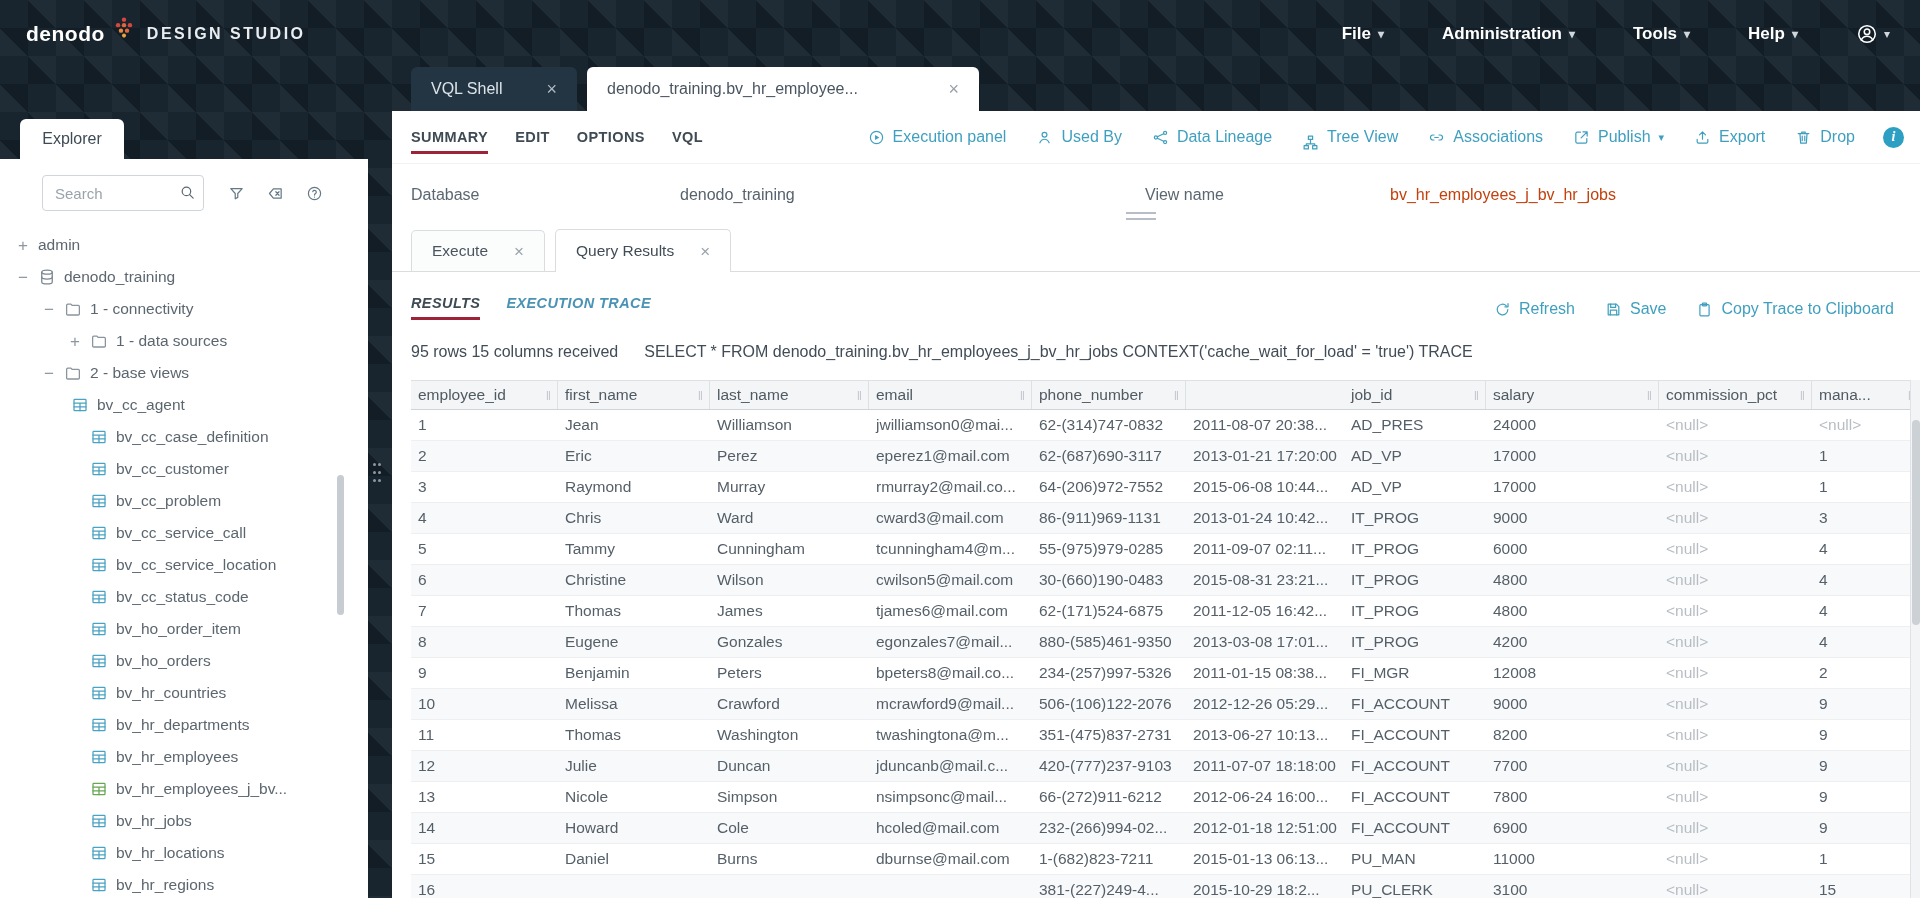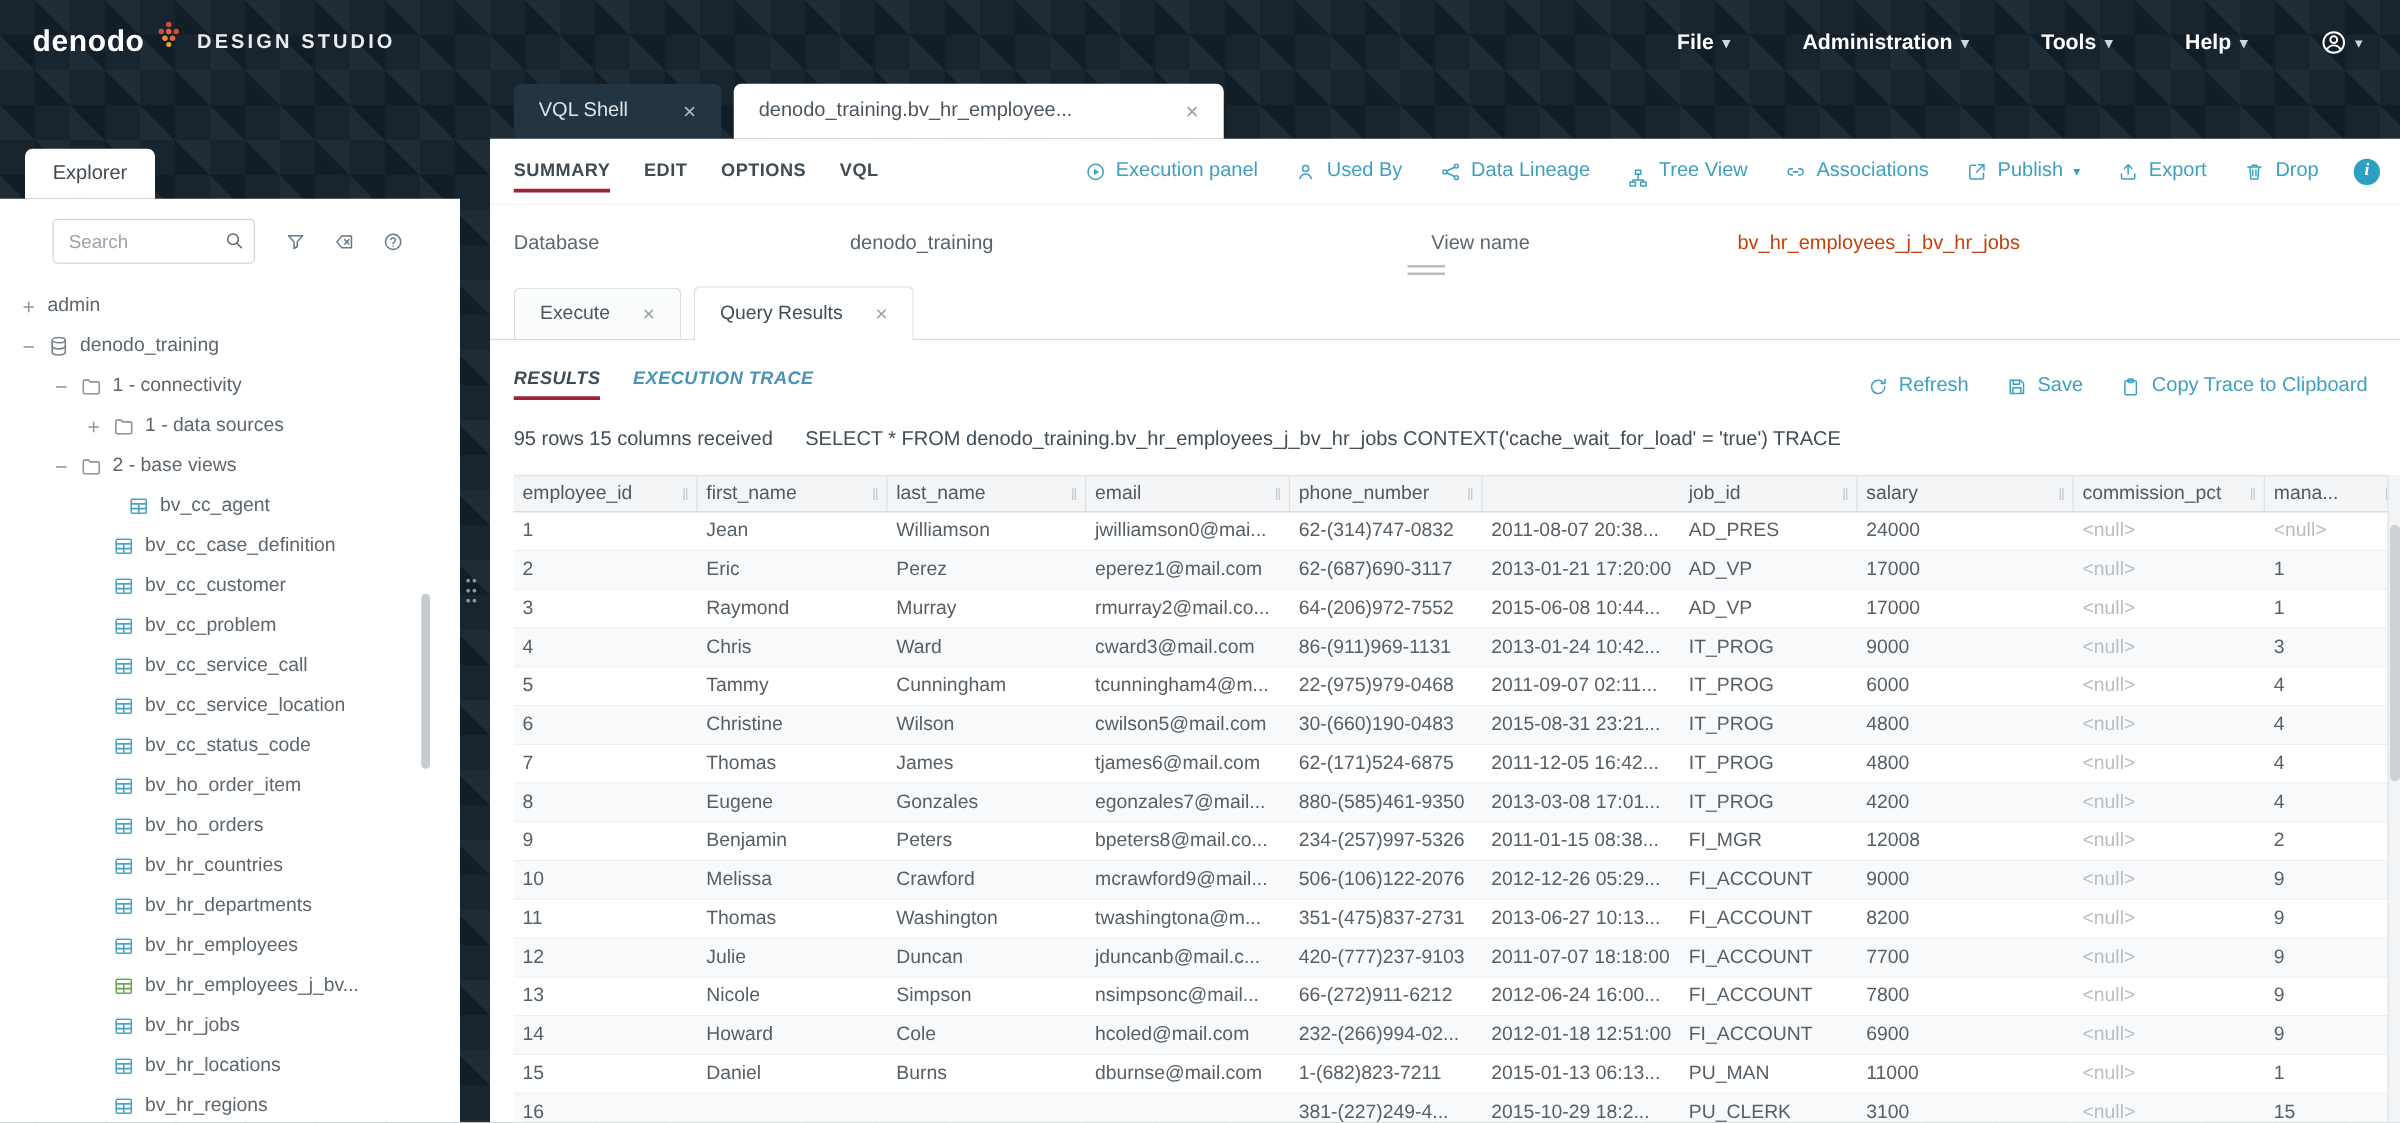--- a/index.html
+++ b/index.html
@@ -10,21 +10,21 @@
     background-color:#18242e;
     background-image:
       linear-gradient(45deg, rgba(255,255,255,0.03) 25%, transparent 25%, transparent 75%, rgba(255,255,255,0.03) 75%),
       linear-gradient(45deg, rgba(0,0,0,0.20) 25%, transparent 25%, transparent 75%, rgba(0,0,0,0.20) 75%);
     background-size:56px 56px; background-position:0 0, 28px 28px;
   }
 
   
   .topbar{ height:67px; flex:0 0 67px; display:flex; align-items:center; padding:0 30px 0 26px; }
   .logo{ display:flex; align-items:center; gap:8px; }
-  .logo-word{ color:#fff; font-size:24px; font-weight:700; letter-spacing:.5px; }
+  .logo-word{ color:#fff; font-size:21px; font-weight:700; letter-spacing:.5px; }
   .logo-dots{ width:22px; height:22px; margin-top:-14px; }
   .logo-sub{ color:#e9edf0; font-size:16px; font-weight:700; letter-spacing:2.5px; margin-left:4px; }
   .menus{ margin-left:auto; display:flex; align-items:center; gap:58px; }
   .menu-item{ display:flex; align-items:center; gap:7px; color:#fff; font-size:17px; font-weight:700; }
   .menu-item .caret{ font-size:12px; color:#cfd7dd; }
   .user-menu{ display:flex; align-items:center; gap:6px; color:#fff; margin-left:58px; }
   .user-menu .ic svg{ width:22px; height:22px; }
   .user-menu .caret{ font-size:12px; color:#cfd7dd; }
 
   .body-row{ flex:1; display:flex; min-height:0; }
@@ -238,21 +238,21 @@
             </div>
             <div class="tree-row" data-interactable="true" style="padding-left: 42px;">
               <span class="expander" data-interactable="true">−</span>
               <span class="ic folder" data-interactable="false">
                 <svg viewBox="0 0 24 24">
                   <path d="M3.5 7a1.5 1.5 0 0 1 1.5-1.5h4.2L11 7.3h8a1.5 1.5 0 0 1 1.5 1.5v9.7A1.5 1.5 0 0 1 19 20H5a1.5 1.5 0 0 1-1.5-1.5z"></path>
                 </svg>
               </span>
               <span class="tree-label" data-interactable="false">2 - base views</span>
             </div>
-            <div class="tree-row" data-interactable="true" style="padding-left: 80px;">
+            <div class="tree-row" data-interactable="true" style="padding-left: 49px;">
               <span class="expander" data-interactable="false"></span>
               <span class="ic bv" data-interactable="false">
                 <svg viewBox="0 0 24 24">
                   <rect x="4" y="4.5" width="16" height="15" rx="1"></rect>
                   <path d="M4 9.5h16M12 9.5v10M4 14.5h16"></path>
                 </svg>
               </span>
               <span class="tree-label" data-interactable="false">bv_cc_agent</span>
             </div>
             <div class="tree-row" data-interactable="true" style="padding-left: 68px;">
@@ -675,21 +675,21 @@
                 <div class="gc" data-interactable="false" style="width: 142px;">IT_PROG</div>
                 <div class="gc" data-interactable="false" style="width: 173px;">9000</div>
                 <div class="gc null" data-interactable="false" style="width: 153px;">&lt;null&gt;</div>
                 <div class="gc" data-interactable="false" style="width: 108px;">3</div>
               </div>
               <div class="grid-row" data-interactable="true">
                 <div class="gc" data-interactable="false" style="width: 147px;">5</div>
                 <div class="gc" data-interactable="false" style="width: 152px;">Tammy</div>
                 <div class="gc" data-interactable="false" style="width: 159px;">Cunningham</div>
                 <div class="gc" data-interactable="false" style="width: 163px;">tcunningham4@m...</div>
-                <div class="gc" data-interactable="false" style="width: 154px;">22-(975)979-0468</div>
+                <div class="gc" data-interactable="false" style="width: 154px;">55-(975)979-0285</div>
                 <div class="gc" data-interactable="false" style="width: 158px;">2011-09-07 02:11...</div>
                 <div class="gc" data-interactable="false" style="width: 142px;">IT_PROG</div>
                 <div class="gc" data-interactable="false" style="width: 173px;">6000</div>
                 <div class="gc null" data-interactable="false" style="width: 153px;">&lt;null&gt;</div>
                 <div class="gc" data-interactable="false" style="width: 108px;">4</div>
               </div>
               <div class="grid-row alt" data-interactable="true">
                 <div class="gc" data-interactable="false" style="width: 147px;">6</div>
                 <div class="gc" data-interactable="false" style="width: 152px;">Christine</div>
                 <div class="gc" data-interactable="false" style="width: 159px;">Wilson</div>

